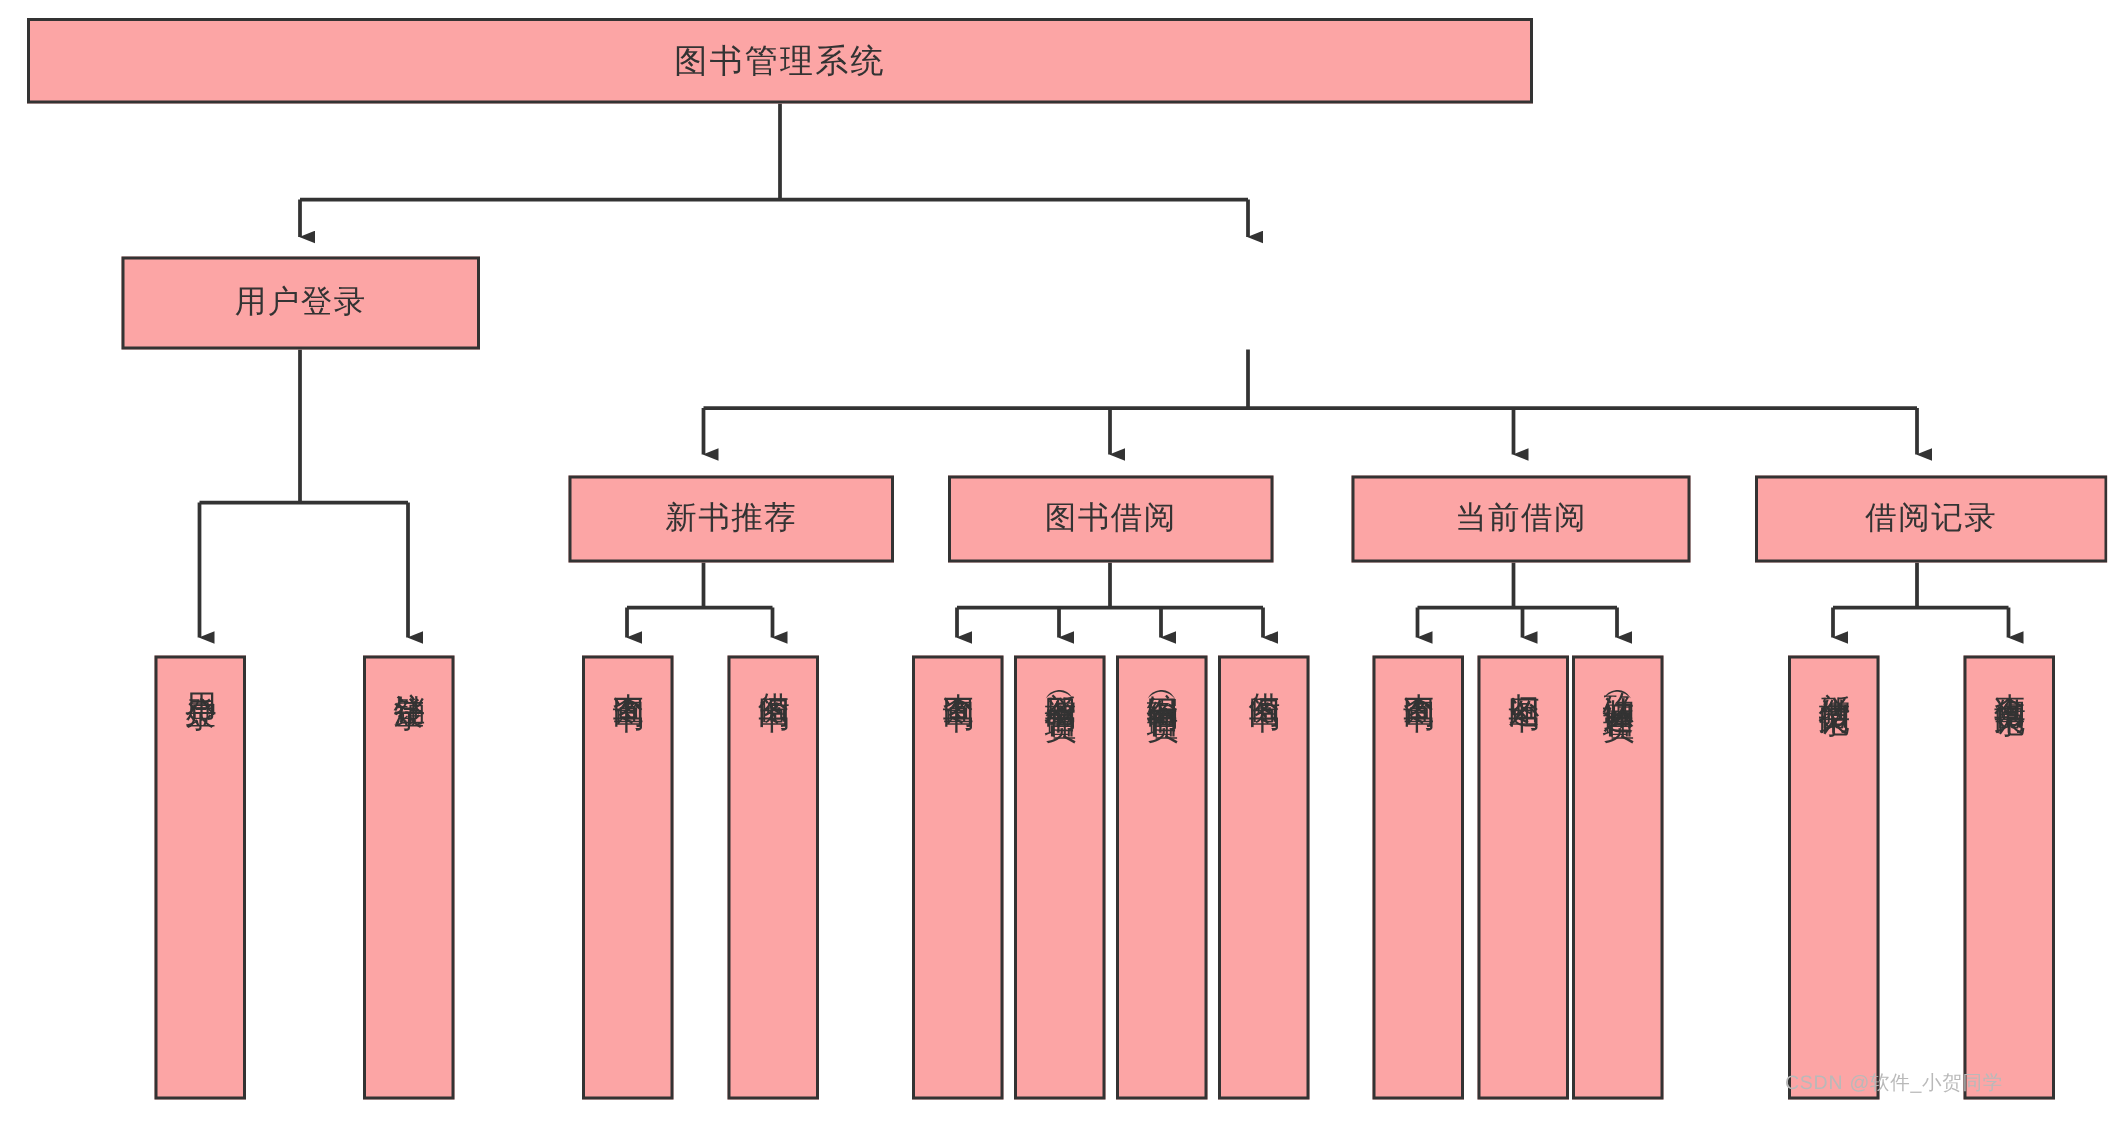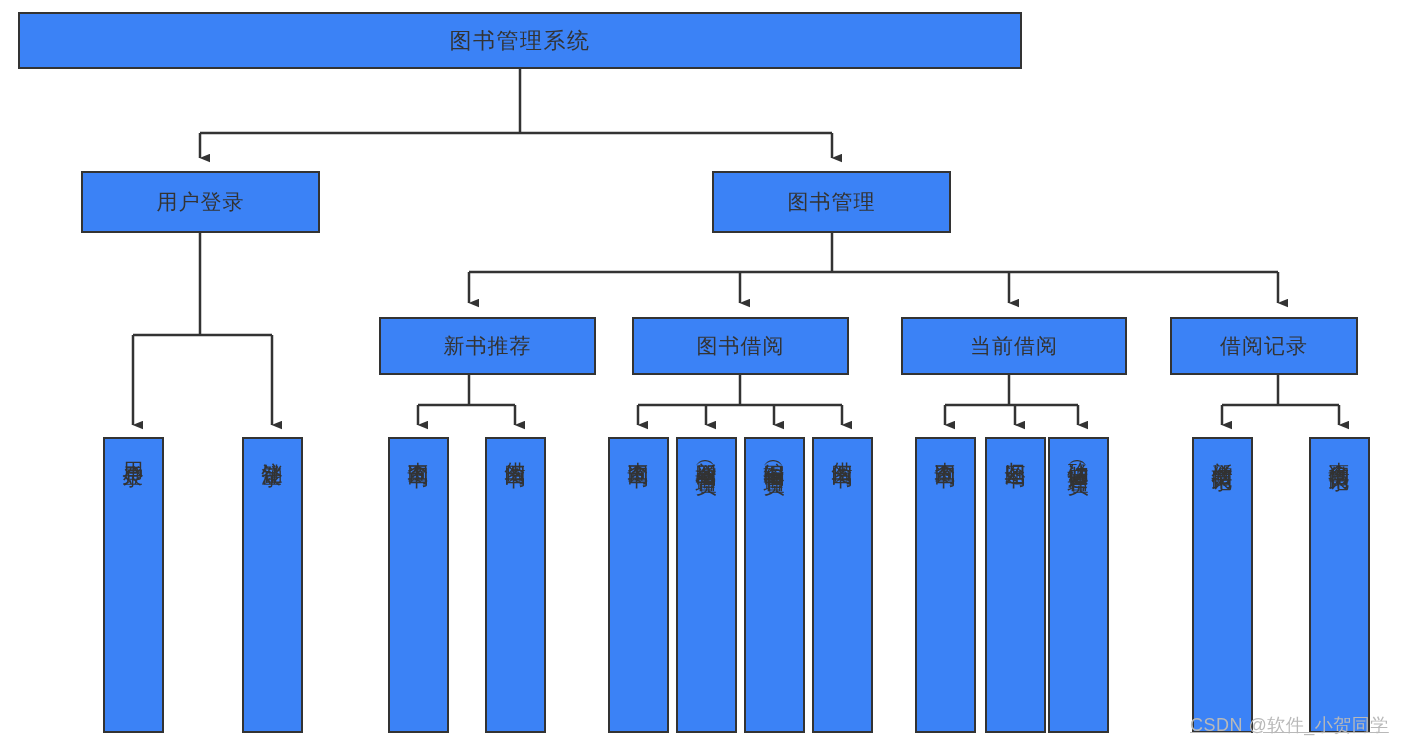--- a/index.html
+++ b/index.html
@@ -23,21 +23,21 @@
     left: 0;
     top: 0;
     width: 1405px;
     height: 747px;
     pointer-events: none;
   }
   .node {
     position: absolute;
     box-sizing: border-box;
     border: 2.5px solid #333333;
-    background: #3b82f6;
+    background: #fca5a5;
     display: flex;
     align-items: center;
     justify-content: center;
     color: #333333;
   }
   .node-label {
     display: block;
     text-align: center;
     line-height: 1.08;
     color: #333333;
@@ -62,25 +62,24 @@
     writing-mode: vertical-rl;
     text-orientation: upright;
     font-size: 21px;
     line-height: 1.0;
     letter-spacing: 2px;
     white-space: nowrap;
   }
   .watermark {
     position: absolute;
     color: #b9b9b9;
-    font-size: 18px;
+    font-size: 13px;
     letter-spacing: 0.5px;
     white-space: nowrap;
     user-select: none;
-    text-decoration: underline;
   }
 </style>
 </head>
 <body>
 
 <div id="diagram-canvas">
 
   <svg id="edges-layer" width="1405" height="747" viewBox="0 0 1405 747" xmlns="http://www.w3.org/2000/svg">
     <defs>
       <marker id="arrowhead" markerWidth="9" markerHeight="11" refX="4.2" refY="10" orient="auto" markerUnits="userSpaceOnUse">
@@ -132,37 +131,34 @@
   </svg>
 
   <div class="node root horizontal" style="left:18px; top:12px; width:1004px; height:57px;">
     <span class="node-label">图书管理系统</span>
   </div>
 
   <div class="node horizontal" style="left:81px; top:171px; width:239px; height:62px;">
     <span class="node-label">用户登录</span>
   </div>
 
-  <div class="node horizontal" style="left:712px; top:171px; width:239px; height:62px;">
-    <span class="node-label">图书管理</span>
-  </div>
 
   <div class="node horizontal" style="left:379px; top:317px; width:217px; height:58px;">
     <span class="node-label">新书推荐</span>
   </div>
 
   <div class="node horizontal" style="left:632px; top:317px; width:217px; height:58px;justify-content:center;">
     <span class="node-label">图书借阅</span>
   </div>
 
   <div class="node horizontal" style="left:901px; top:317px; width:226px; height:58px;">
     <span class="node-label">当前借阅</span>
   </div>
 
-  <div class="node horizontal" style="left:1170px; top:317px; width:188px; height:58px;">
+  <div class="node horizontal" style="left:1170px; top:317px; width:235px; height:58px;">
     <span class="node-label">借阅记录</span>
   </div>
 
   <div class="node vertical" style="left:103px; top:437px; width:61px; height:296px;">
     <span class="node-label">用户登录</span>
   </div>
   <div class="node vertical" style="left:242px; top:437px; width:61px; height:296px;">
     <span class="node-label">注销登录</span>
   </div>
 

